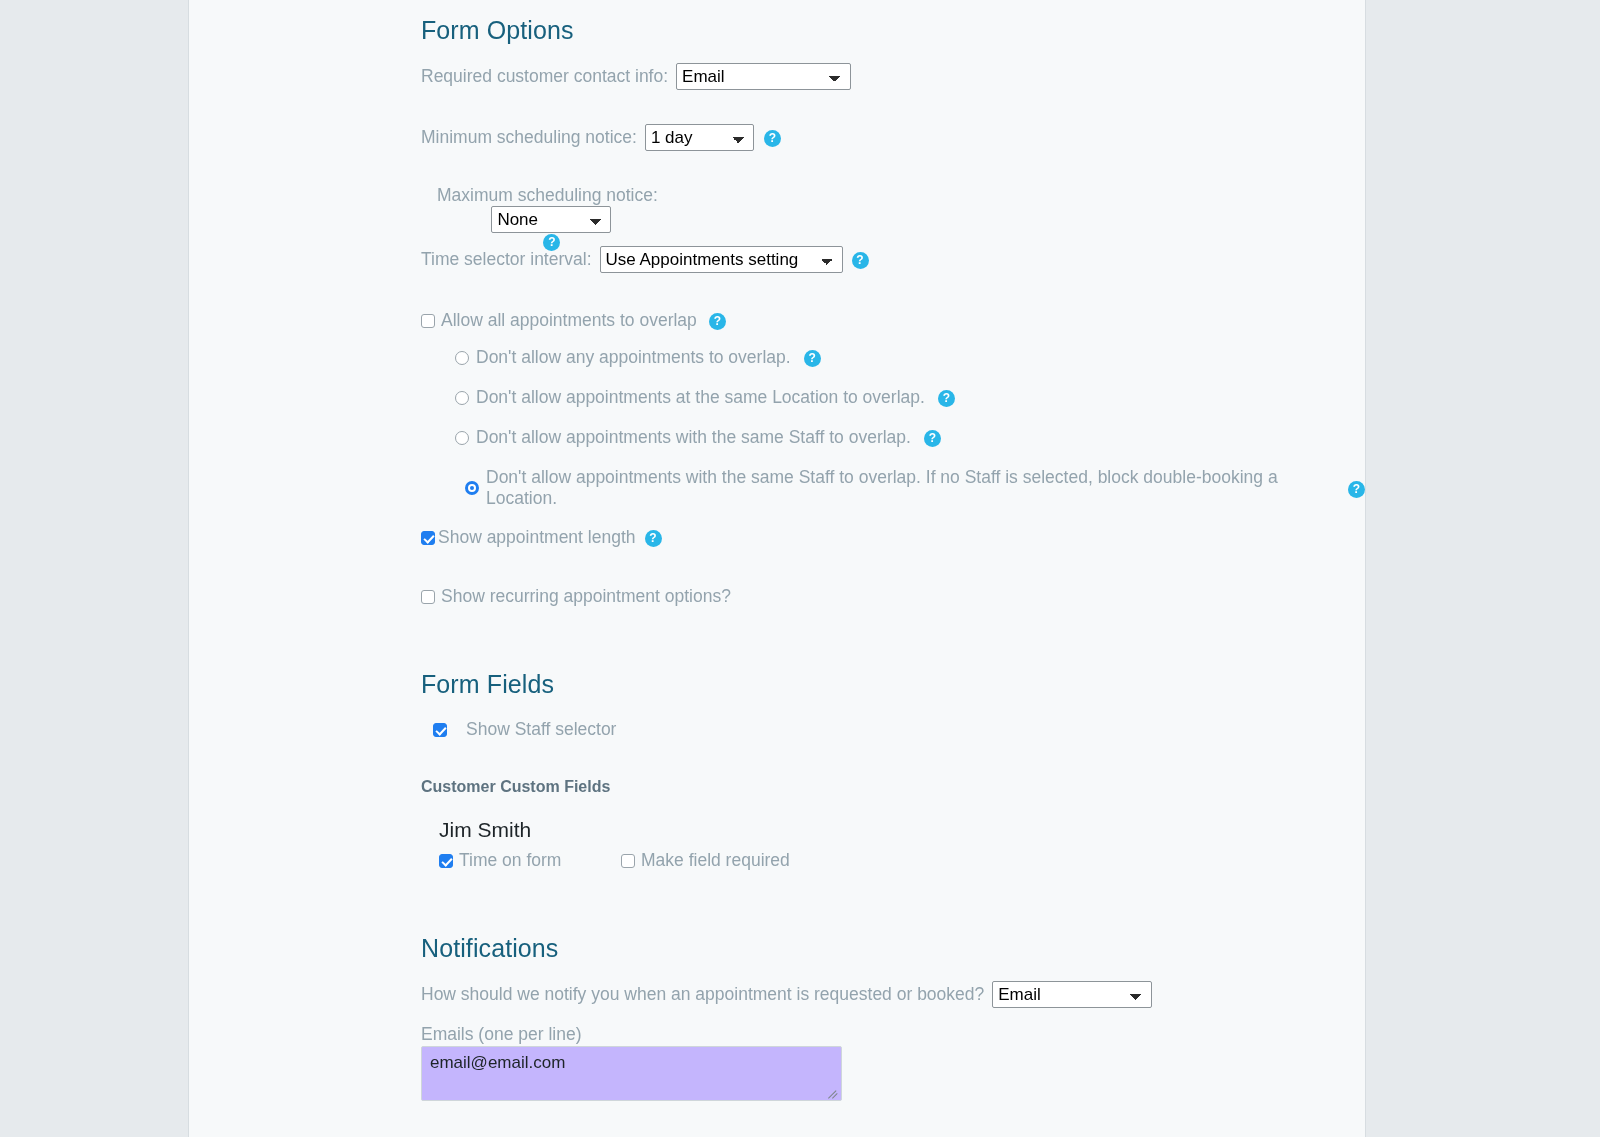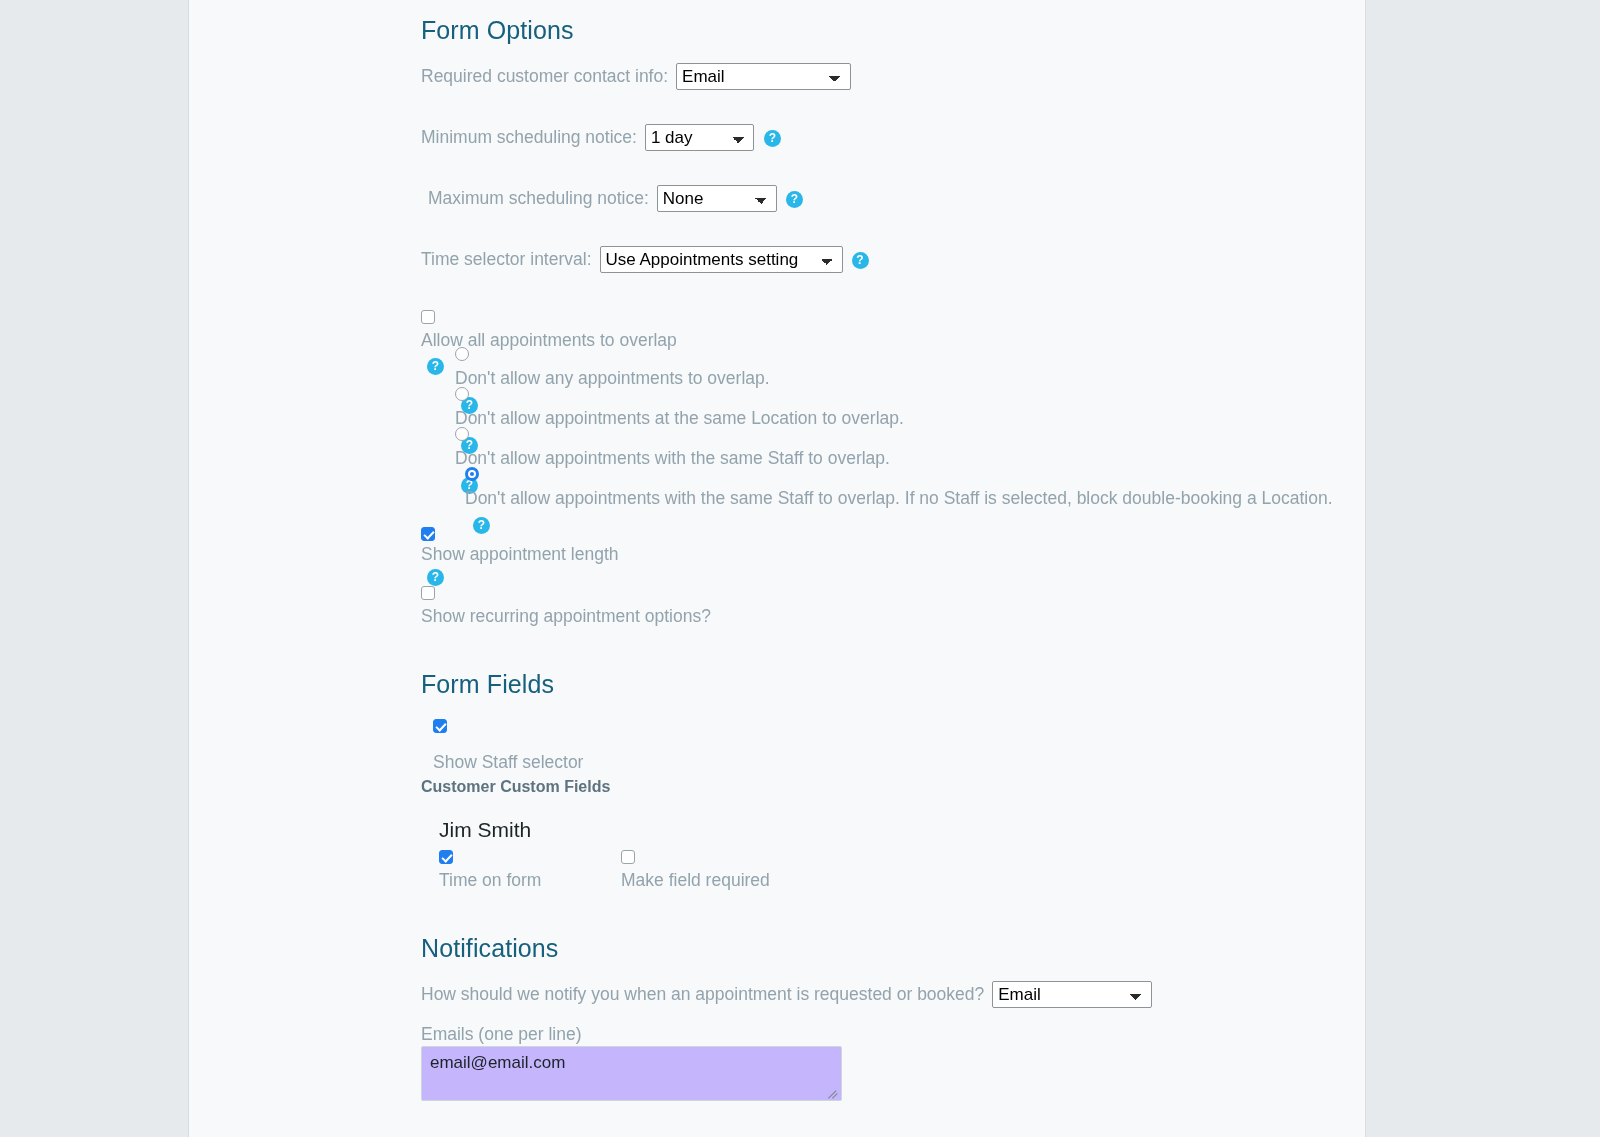--- a/index.html
+++ b/index.html
@@ -147,23 +147,22 @@
     content: "";
     position: absolute;
     left: 2px; top: 2px;
     width: 4px; height: 4px;
     border-radius: 50%;
     background: #1f7ef0;
   }
 
   .check-row {
     display: flex;
-    align-items: flex-start;
+    align-items: center;
     gap: 7px;
-    flex-direction: column;
   }
 
   
   .ui-textarea {
     width: 421px;
     height: 55px;
     background: #c4b5fd;
     border: 1px solid #cfd6da;
     border-radius: 2px;
     font-family: "Liberation Sans", sans-serif;
@@ -207,21 +206,21 @@
       <div class="row" style="position:absolute; left:232px; top:124px;">
         <span class="lbl">Minimum scheduling notice:</span>
         <select class="ui-select" style="width:109px; margin-left:8px;">
           <option>1 day</option>
         </select>
         <span class="help-icon" style="margin-left:10px;">
           <span>?</span>
         </span>
       </div>
 
-      <div class="row" style="position:absolute; left:239px; top:185px;">
+      <div class="row" style="position:absolute; left:248px; top:185px;flex-direction:column;">
         <span class="lbl">Maximum scheduling notice:</span>
         <select class="ui-select" style="width:120px; margin-left:8px;">
           <option>None</option>
         </select>
         <span class="help-icon" style="margin-left:9px;">
           <span>?</span>
         </span>
       </div>
 
       <div class="row" style="position:absolute; left:232px; top:246px;">

